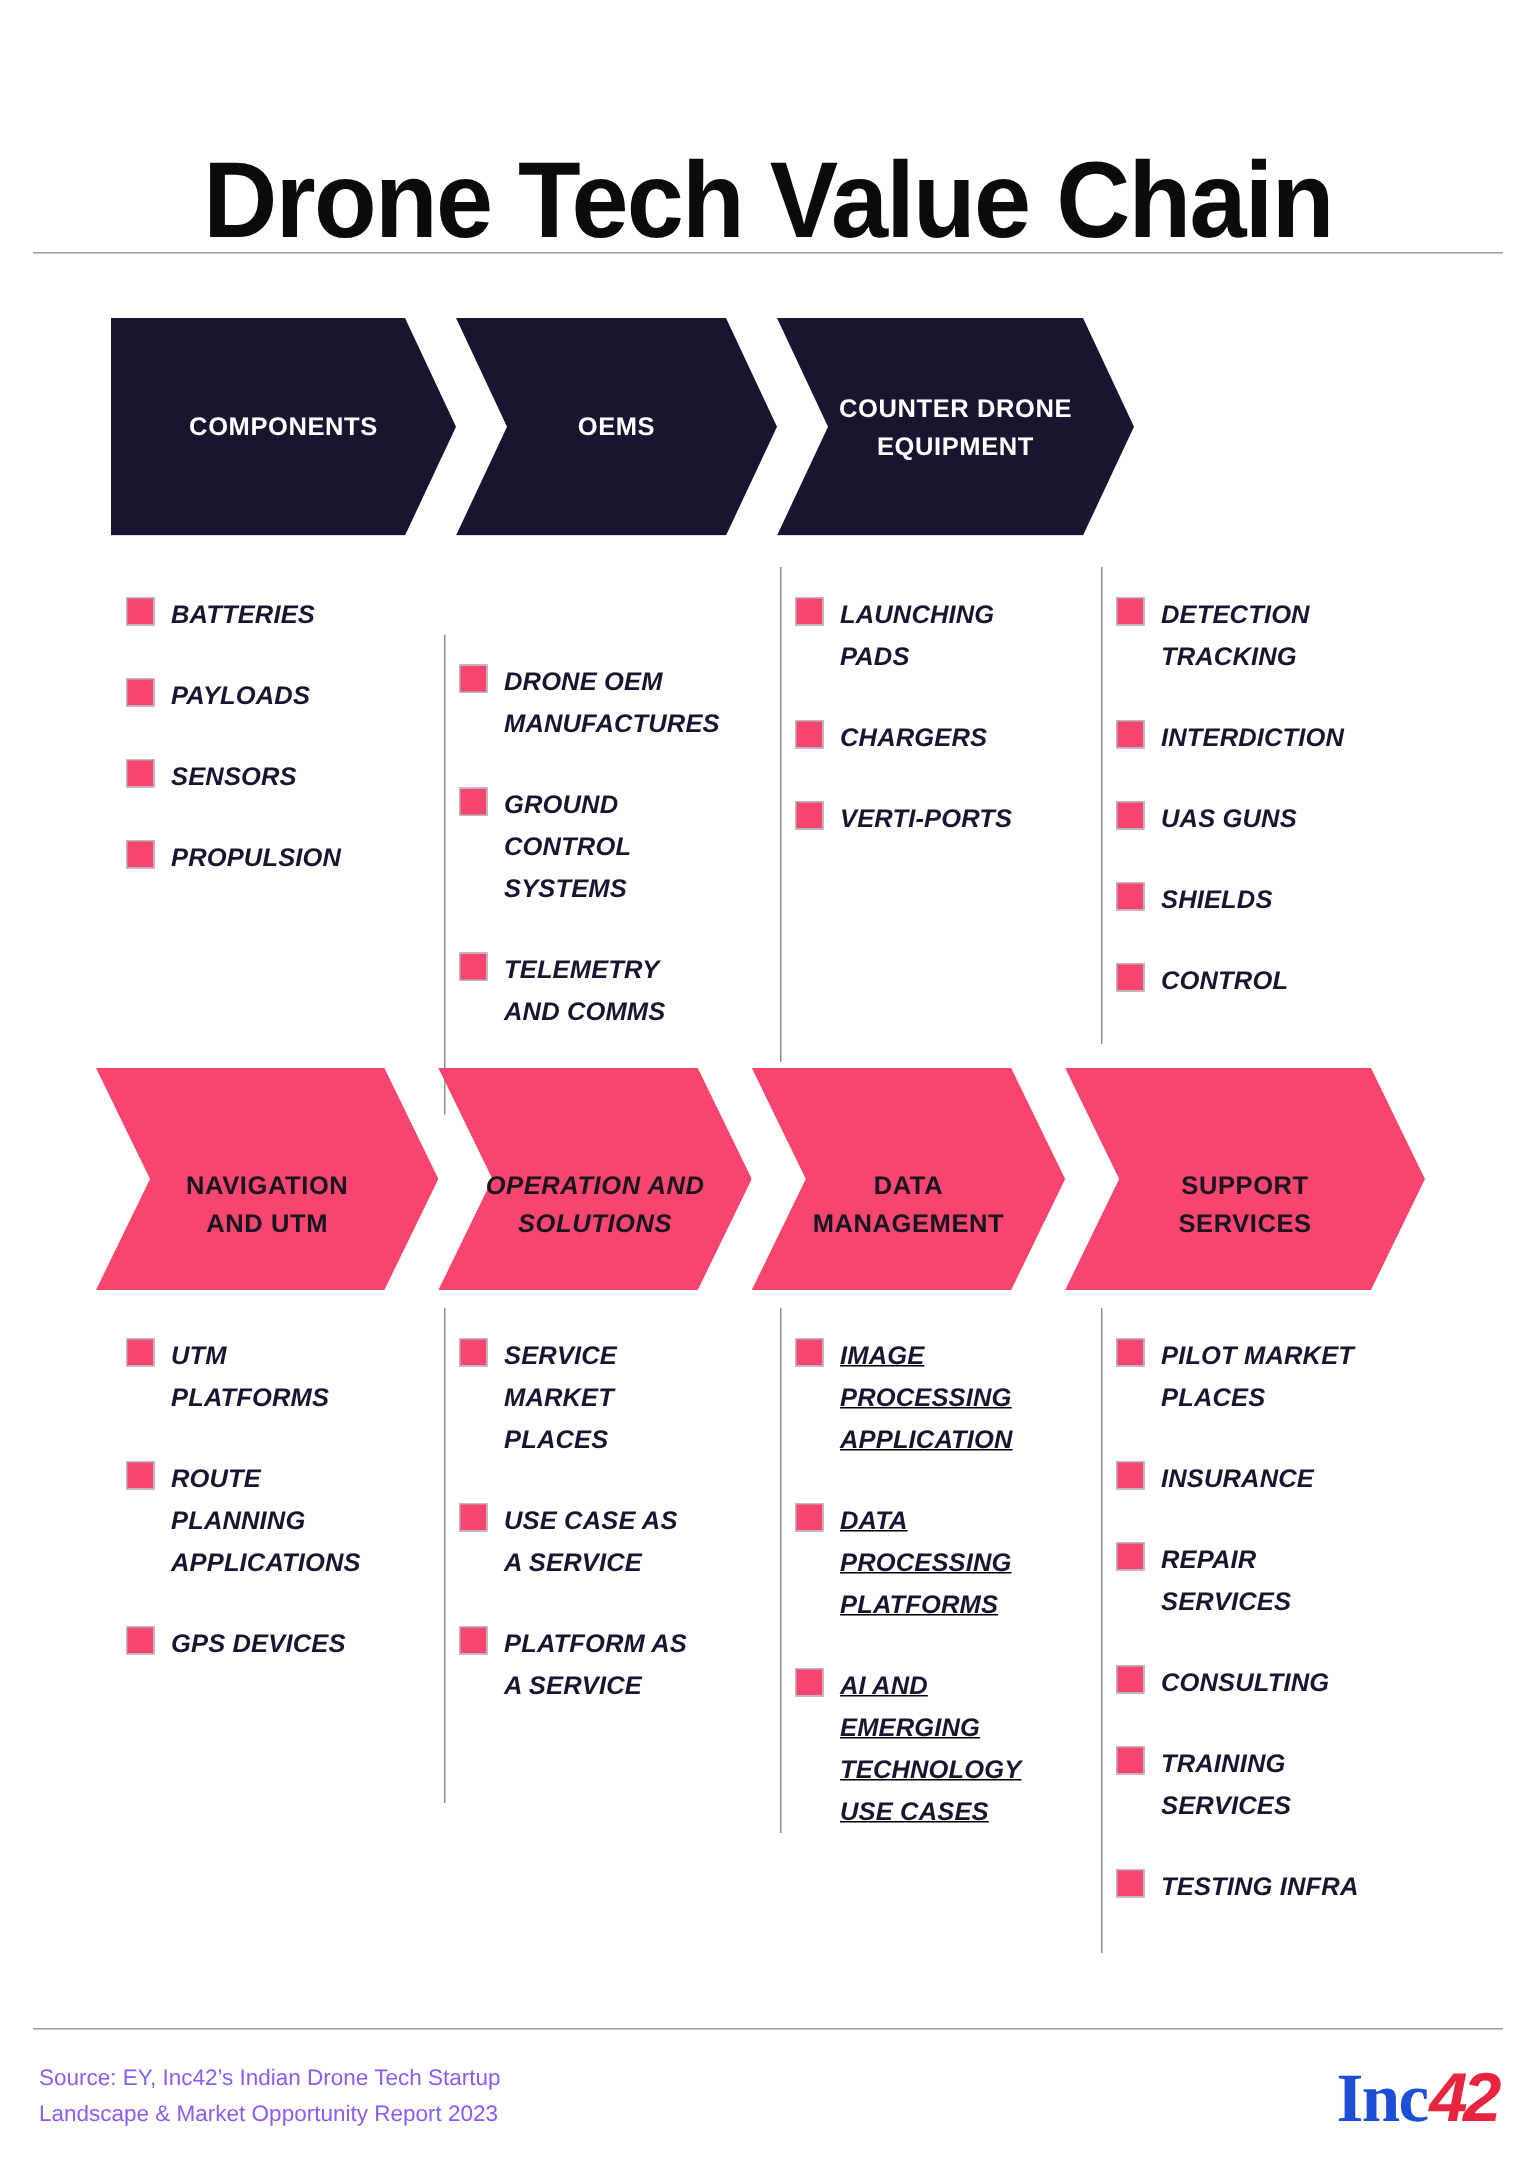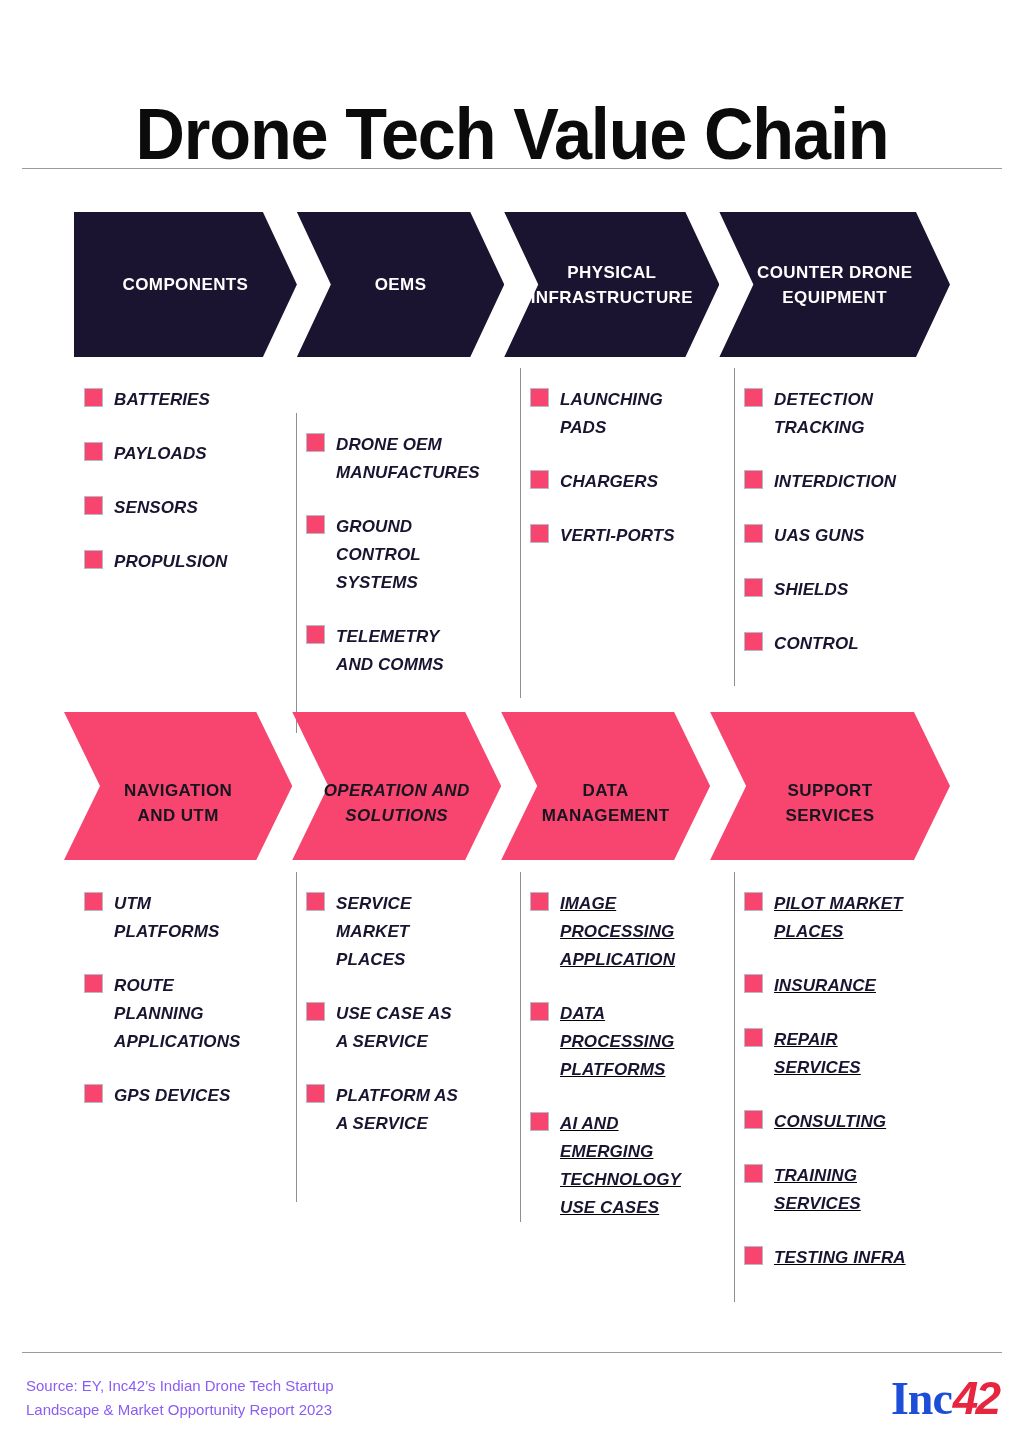--- a/index.html
+++ b/index.html
@@ -97,21 +97,21 @@
 
   .banner-pink .seg .seg-shape {
     clip-path: polygon(0 0, calc(100% - 36px) 0, 100% 50%, calc(100% - 36px) 100%, 0 100%, 36px 50%);
   }
 
   
   .cols {
     position: absolute;
     display: flex;
   }
-  .cols-top { left: 74px; top: 386px; width: 890px; }
+  .cols-top { left: 74px; top: 396px; width: 890px; }
   .cols-bottom { left: 74px; top: 890px; width: 890px; }
 
   .col {
     position: relative;
     box-sizing: border-box;
     padding-left: 10px;
   }
   .col .col-divider {
     position: absolute;
     left: 0;
@@ -196,25 +196,20 @@
 
   <div class="banner banner-dark" id="banner-top">
       <div class="seg" style="width: 230px;">
         <div class="seg-shape"></div>
         <div class="seg-label">COMPONENTS</div>
       </div>
       <div class="seg" style="width: 214px;">
         <div class="seg-shape"></div>
         <div class="seg-label">OEMS</div>
       </div>
-      <div class="seg" style="width: 222px;">
-        <div class="seg-shape"></div>
-        <div class="seg-label">PHYSICAL
-INFRASTRUCTURE</div>
-      </div>
       <div class="seg" style="width: 238px;">
         <div class="seg-shape"></div>
         <div class="seg-label">COUNTER DRONE
 EQUIPMENT</div>
       </div>
     </div>
 
   <div class="cols cols-top" id="cols-top">
       <div class="col" style="width: 222px;">
         <div class="item">
@@ -370,21 +365,21 @@
 PLATFORMS</span>
         </div>
         <div class="item">
           <span class="bullet"></span>
           <span class="item-label">AI AND
 EMERGING
 TECHNOLOGY
 USE CASES</span>
         </div>
       </div>
-      <div class="col" style="width: 230px; text-decoration: underline;">
+      <div class="col" style="width: 230px;">
         <div class="col-divider" style="height: 430px;"></div>
         <div class="item">
           <span class="bullet"></span>
           <span class="item-label">PILOT MARKET
 PLACES</span>
         </div>
         <div class="item">
           <span class="bullet"></span>
           <span class="item-label">INSURANCE</span>
         </div>

